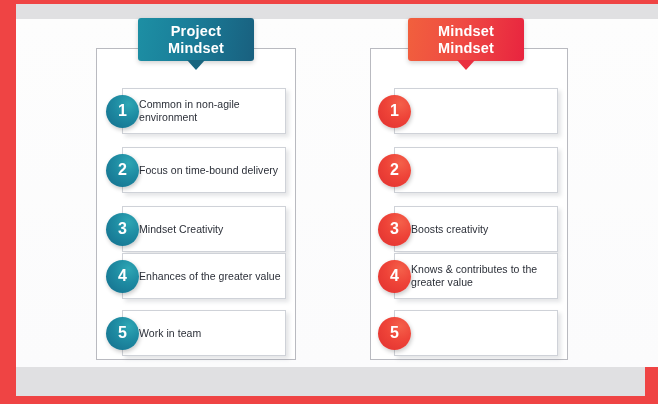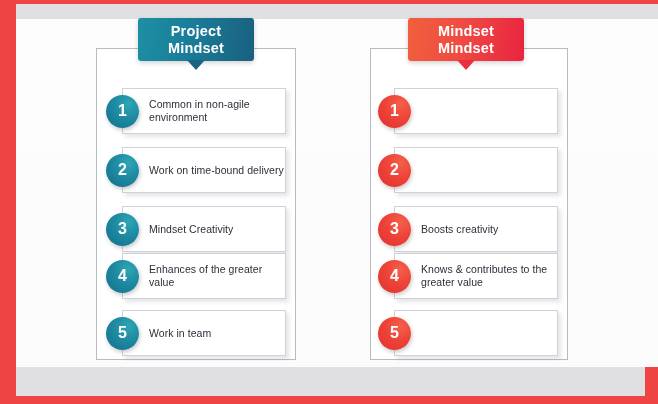--- a/index.html
+++ b/index.html
@@ -144,21 +144,20 @@
   .num-teal {
     background: radial-gradient(circle at 68% 28%, #2ea6b4 0%, #1e8ba2 42%, #146d8c 100%);
   }
   .num-red {
     background: radial-gradient(circle at 68% 28%, #f4604a 0%, #ee4338 45%, #e0302f 100%);
   }
 
   .label {
     position: relative;
     z-index: 3;
-    margin-left: 10px;
     font-size: 10.5px;
     line-height: 13px;
     color: #2b2f38;
     letter-spacing: .05px;
     max-width: 142px;
   }
 </style>
 </head>
 <body>
 
@@ -178,21 +177,21 @@
 
   <div class="row row-left" style="top:88px;">
     <div class="card"></div>
     <div class="num num-teal">1</div>
     <div class="label">Common in non-agile environment</div>
   </div>
 
   <div class="row row-left" style="top:147px;">
     <div class="card"></div>
     <div class="num num-teal">2</div>
-    <div class="label">Work on time-bound delivery</div>
+    <div class="label">Focus on time-bound delivery</div>
   </div>
 
   <div class="row row-left" style="top:206px;">
     <div class="card"></div>
     <div class="num num-teal">3</div>
     <div class="label">Mindset Creativity</div>
   </div>
 
   <div class="row row-left" style="top:253px;">
     <div class="card"></div>

